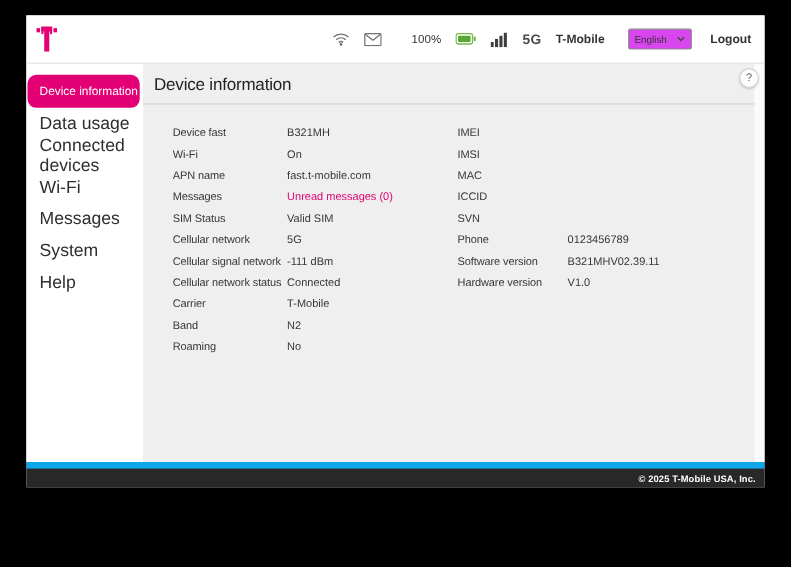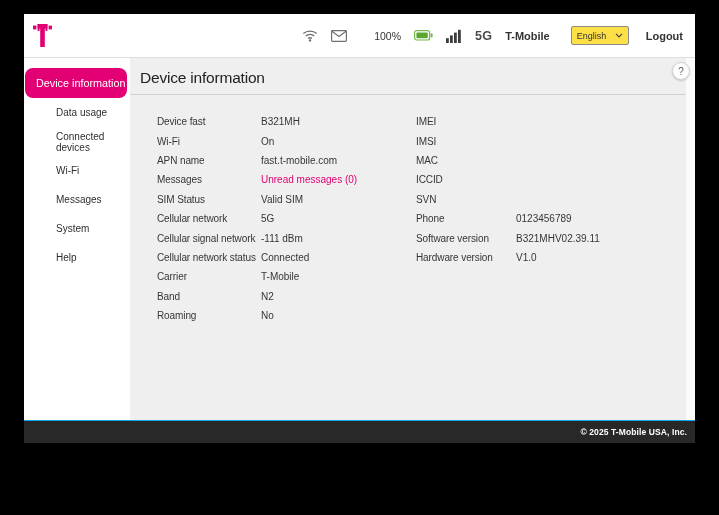--- a/index.html
+++ b/index.html
@@ -11,53 +11,53 @@
   
   .hdr { height:44px; flex:0 0 44px; background:#fff; display:flex; align-items:center;
          padding:0 12px 0 9px; border-bottom:1px solid #dedede; }
   .logo { width:19px; height:23px; display:block; }
   .hdr-right { margin-left:auto; display:flex; align-items:center; gap:13px; }
   .pct { font-size:10.5px; color:#333; margin-left:14px; }
   .badge-5g { font-size:12.5px; font-weight:bold; color:#4a4a4a; letter-spacing:.2px; }
   .carrier { font-size:11px; font-weight:bold; color:#333; }
   .lang-select { width:58px; height:19px; border:1px solid #8a8a8a; border-radius:2px;
                  display:flex; align-items:center; justify-content:space-between;
-                 padding:0 5px; margin-left:8px; cursor:pointer; background:#fde047; }
+                 padding:0 5px; margin-left:8px; cursor:pointer; background:#d946ef; }
   .lang-select span { font-size:9px; color:#333; }
   .logout { font-size:11px; font-weight:600; color:#333; margin-left:4px; cursor:pointer; }
 
   
   .bdy { flex:1 1 auto; display:flex; position:relative; min-height:0; }
   .sidebar { width:106px; flex:0 0 106px; background:#fff; padding-top:10px; }
   .nav-pill { width:102px; height:30px; margin-left:1px; border-radius:8px;
               background:#e20074; color:#fff; font-size:10.8px; display:flex;
               align-items:center; padding-left:11px; cursor:pointer; }
   .nav-item { height:29px; display:flex; align-items:center; padding-left:12px;
-              font-size:10px; color:#2e2e2e; cursor:pointer;margin-left:20px; }
+              font-size:16px; color:#2e2e2e; cursor:pointer; }
   .main { flex:1 1 auto; background:#efefef; min-width:0; }
   .scroll-strip { flex:0 0 9px; background:#fbfbfb; }
   .main-head { height:37px; display:flex; align-items:flex-end; padding:0 0 7px 10px;
                border-bottom:1px solid #d2d2d2; }
   .main-title { font-size:15.5px; color:#222; letter-spacing:-.2px; }
   .help-btn { position:absolute; top:4px; right:5px; width:18px; height:18px;
               border-radius:50%; background:#fdfdfd; border:1px solid #d2d2d2;
               box-shadow:0 1px 2px rgba(0,0,0,.18); color:#5b5e6e; font-size:10px;
               display:flex; align-items:center; justify-content:center; cursor:pointer; }
   .content { display:flex; padding:17px 0 0 27px; }
   .col-left { width:259px; flex:0 0 259px; }
   .col-right { flex:1 1 auto; }
   .row { display:flex; height:19.4px; align-items:center; }
   .lbl { font-size:10px; color:#363636; letter-spacing:-.1px; white-space:nowrap; }
   .col-left  .lbl { width:104px; flex:0 0 104px; }
   .col-right .lbl { width:100px; flex:0 0 100px; }
   .val { font-size:10px; color:#363636; white-space:nowrap; }
   .val.magenta { color:#e20074; cursor:pointer; }
 
   
-  .ftr { height:23px; flex:0 0 23px; background:#282828; border-top:1px solid #0ea5e9;
+  .ftr { height:23px; flex:0 0 23px; background:#282828; border-top:6px solid #0ea5e9;
          display:flex; align-items:center; justify-content:flex-end; padding-right:8px; }
   .ftr span { color:#fff; font-size:8.5px; font-weight:600; letter-spacing:.1px; }
 
   svg { display:block; }
 </style>
 </head>
 <body>
 
 <div class="window">
 

